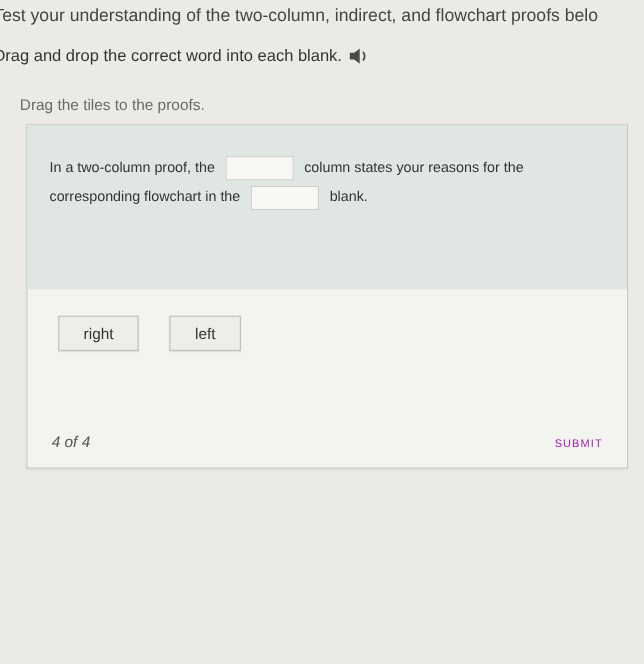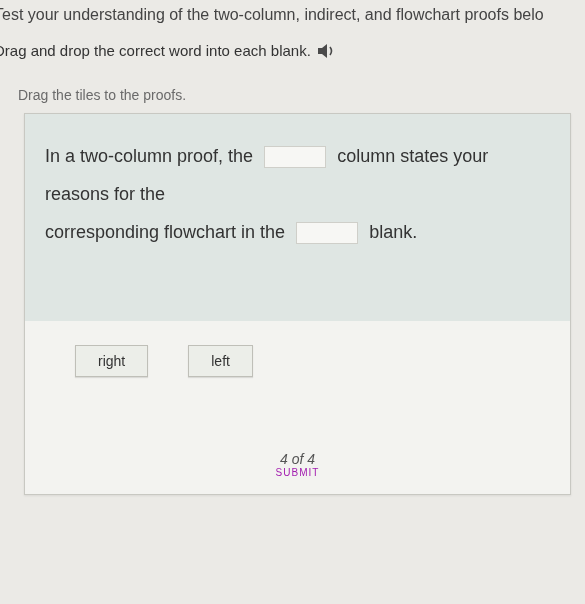--- a/index.html
+++ b/index.html
@@ -44,55 +44,53 @@
     background: linear-gradient(#138282, #0d6e6e);
     color: #fff;
     font-weight: bold;
     font-size: 18px;
     padding: 12px 16px;
     border-bottom: 1px solid #0a5d5d;
   }
   .question-area {
     background: #dfe6e3;
     padding: 24px 20px 70px 20px;
-    font-size: 18px;
+    font-size: 13px;
     color: #333;
     line-height: 2.1;
   }
   .blank {
     display: inline-block;
     width: 62px;
     height: 22px;
     background: #f7f7f4;
     border: 1px solid #cfcfc9;
     vertical-align: middle;
     margin: 0 6px;
   }
   .tiles-area {
     padding: 24px 20px 60px 28px;
     display: flex;
-    gap: 40px;
-    margin-left: 22px;
+    gap: 28px;
   }
   .tile {
     background: #eceee9;
     border: 1px solid #bfbfb8;
     padding: 7px 22px;
     font-size: 14px;
     color: #333;
     cursor: grab;
     box-shadow: 0 1px 1px rgba(0,0,0,0.1);
   }
   .card-footer {
     display: flex;
     justify-content: space-between;
-    align-items: center;
+    align-items: flex-end;
     padding: 14px 22px 16px 22px;
     font-size: 14px;
-    flex-direction: column;
   }
   .progress {
     color: #555;
     font-style: italic;
   }
   .submit-btn {
     color: #a21caf;
     letter-spacing: 1px;
     font-size: 10px;
     background: transparent;

